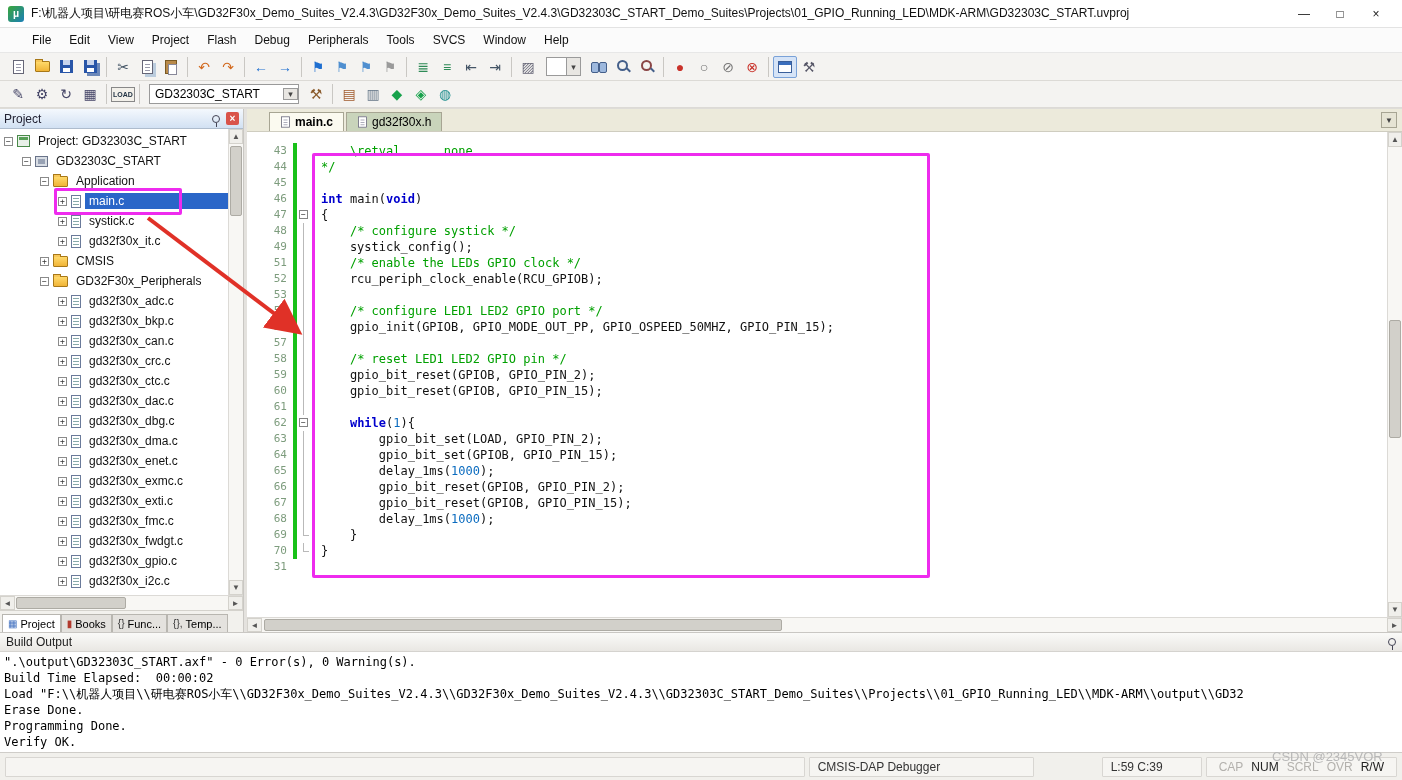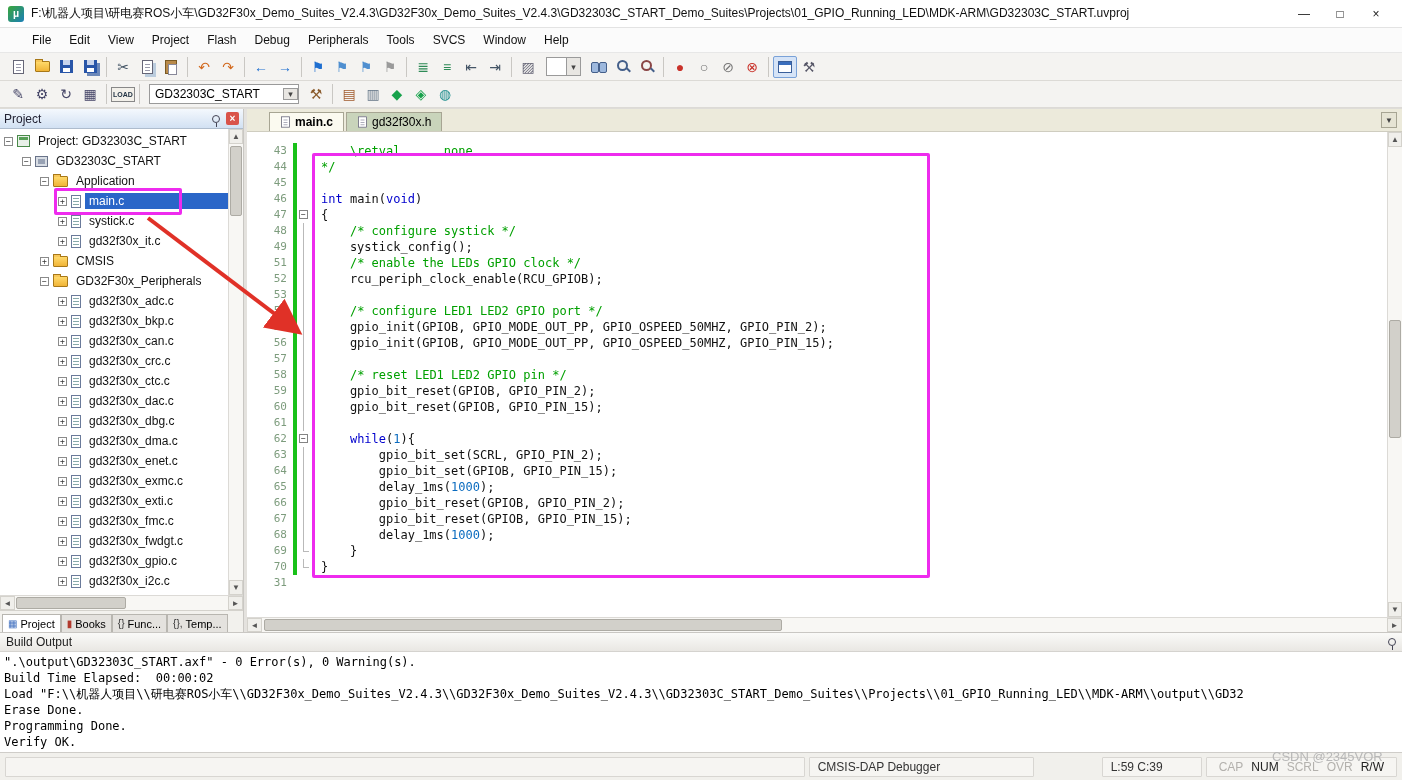--- a/index.html
+++ b/index.html
@@ -109,21 +109,21 @@
   .ln{flex:none;width:46px;text-align:right;padding-right:6px;color:#7d9c7d;font:11px/16px "DejaVu Sans Mono",monospace}
   .chg{flex:none;width:4px}
   .chg.on{background:#19c119}
   .fold{flex:none;width:14px;position:relative}
   .fold.line::before{content:'';position:absolute;left:6px;top:0;bottom:0;width:1px;background:#b9b9b9}
   .fold.end::before{content:'';position:absolute;left:6px;top:0;height:8px;width:1px;background:#b9b9b9}
   .fold.end::after{content:'';position:absolute;left:6px;top:8px;width:6px;height:1px;background:#b9b9b9}
   .fold-box{display:block;width:9px;height:9px;border:1px solid #848484;background:#fff;font:8px/7px "DejaVu Sans Mono",monospace;text-align:center;margin:3px 0 0 2px;color:#333}
   .ctext{font:12px/16px "DejaVu Sans Mono",monospace;white-space:pre;padding-left:10px}
   .tk-cm{color:var(--cm)}
-  .tk-kw{color:var(--kw);font-weight:normal}
+  .tk-kw{color:var(--kw);font-weight:bold}
   .tk-num{color:var(--num)}
   .tk-pl{color:#111}
 
   
   .build-output{height:120px;display:flex;flex-direction:column;border-top:1px solid #c9c7c3}
   .bo-header{height:19px;flex:none;background:linear-gradient(#fafaf8,#e9e7e3);border-bottom:1px solid #d5d3cf;display:flex;align-items:center;justify-content:space-between;padding:0 6px;font-size:12px;color:#222}
   .bo-log{flex:1;background:#fff;font:12px/16px "DejaVu Sans Mono",monospace;color:#000;padding:2px 4px;overflow:hidden;white-space:pre}
 
   
   .statusbar{height:28px;background:#f1f0ec;border-top:1px solid #cfcdc9;display:flex;align-items:center;padding:0 3px;font-size:12px;color:#333}
@@ -502,29 +502,28 @@
             <div class="code-line"><span class="ln">44</span><span class="chg on"></span><span class="fold"></span><span class="ctext"><span class="tk-cm">*/</span></span></div>
             <div class="code-line"><span class="ln">45</span><span class="chg on"></span><span class="fold"></span><span class="ctext"></span></div>
             <div class="code-line"><span class="ln">46</span><span class="chg on"></span><span class="fold"></span><span class="ctext"><span class="tk-kw">int</span><span class="tk-pl"> main(</span><span class="tk-kw">void</span><span class="tk-pl">)</span></span></div>
             <div class="code-line"><span class="ln">47</span><span class="chg on"></span><span class="fold"><span class="fold-box">−</span></span><span class="ctext"><span class="tk-pl">{</span></span></div>
             <div class="code-line"><span class="ln">48</span><span class="chg on"></span><span class="fold line"></span><span class="ctext"><span class="tk-pl">    </span><span class="tk-cm">/* configure systick */</span></span></div>
             <div class="code-line"><span class="ln">49</span><span class="chg on"></span><span class="fold line"></span><span class="ctext"><span class="tk-pl">    systick_config();</span></span></div>
             <div class="code-line"><span class="ln">51</span><span class="chg on"></span><span class="fold line"></span><span class="ctext"><span class="tk-pl">    </span><span class="tk-cm">/* enable the LEDs GPIO clock */</span></span></div>
             <div class="code-line"><span class="ln">52</span><span class="chg on"></span><span class="fold line"></span><span class="ctext"><span class="tk-pl">    rcu_periph_clock_enable(RCU_GPIOB);</span></span></div>
             <div class="code-line"><span class="ln">53</span><span class="chg on"></span><span class="fold line"></span><span class="ctext"></span></div>
             <div class="code-line"><span class="ln">54</span><span class="chg on"></span><span class="fold line"></span><span class="ctext"><span class="tk-pl">    </span><span class="tk-cm">/* configure LED1 LED2 GPIO port */</span></span></div>
-            <div class="code-line"><span class="ln">55</span><span class="chg on"></span><span class="fold line"></span><span class="ctext"><span class="tk-pl">    gpio_init(GPIOB, GPIO_MODE_OUT_PP, GPIO_OSPEED_50MHZ, GPIO_PIN_2);</span></span></div>
             <div class="code-line"><span class="ln">56</span><span class="chg on"></span><span class="fold line"></span><span class="ctext"><span class="tk-pl">    gpio_init(GPIOB, GPIO_MODE_OUT_PP, GPIO_OSPEED_50MHZ, GPIO_PIN_15);</span></span></div>
             <div class="code-line"><span class="ln">57</span><span class="chg on"></span><span class="fold line"></span><span class="ctext"></span></div>
             <div class="code-line"><span class="ln">58</span><span class="chg on"></span><span class="fold line"></span><span class="ctext"><span class="tk-pl">    </span><span class="tk-cm">/* reset LED1 LED2 GPIO pin */</span></span></div>
             <div class="code-line"><span class="ln">59</span><span class="chg on"></span><span class="fold line"></span><span class="ctext"><span class="tk-pl">    gpio_bit_reset(GPIOB, GPIO_PIN_2);</span></span></div>
             <div class="code-line"><span class="ln">60</span><span class="chg on"></span><span class="fold line"></span><span class="ctext"><span class="tk-pl">    gpio_bit_reset(GPIOB, GPIO_PIN_15);</span></span></div>
             <div class="code-line"><span class="ln">61</span><span class="chg on"></span><span class="fold line"></span><span class="ctext"></span></div>
             <div class="code-line"><span class="ln">62</span><span class="chg on"></span><span class="fold"><span class="fold-box">−</span></span><span class="ctext"><span class="tk-pl">    </span><span class="tk-kw">while</span><span class="tk-pl">(</span><span class="tk-num">1</span><span class="tk-pl">){</span></span></div>
-            <div class="code-line"><span class="ln">63</span><span class="chg on"></span><span class="fold line"></span><span class="ctext"><span class="tk-pl">        gpio_bit_set(SCRL, GPIO_PIN_2);</span></span></div>
+            <div class="code-line"><span class="ln">63</span><span class="chg on"></span><span class="fold line"></span><span class="ctext"><span class="tk-pl">        gpio_bit_set(LOAD, GPIO_PIN_2);</span></span></div>
             <div class="code-line"><span class="ln">64</span><span class="chg on"></span><span class="fold line"></span><span class="ctext"><span class="tk-pl">        gpio_bit_set(GPIOB, GPIO_PIN_15);</span></span></div>
             <div class="code-line"><span class="ln">65</span><span class="chg on"></span><span class="fold line"></span><span class="ctext"><span class="tk-pl">        delay_1ms(</span><span class="tk-num">1000</span><span class="tk-pl">);</span></span></div>
             <div class="code-line"><span class="ln">66</span><span class="chg on"></span><span class="fold line"></span><span class="ctext"><span class="tk-pl">        gpio_bit_reset(GPIOB, GPIO_PIN_2);</span></span></div>
             <div class="code-line"><span class="ln">67</span><span class="chg on"></span><span class="fold line"></span><span class="ctext"><span class="tk-pl">        gpio_bit_reset(GPIOB, GPIO_PIN_15);</span></span></div>
             <div class="code-line"><span class="ln">68</span><span class="chg on"></span><span class="fold line"></span><span class="ctext"><span class="tk-pl">        delay_1ms(</span><span class="tk-num">1000</span><span class="tk-pl">);</span></span></div>
             <div class="code-line"><span class="ln">69</span><span class="chg on"></span><span class="fold end"></span><span class="ctext"><span class="tk-pl">    }</span></span></div>
             <div class="code-line"><span class="ln">70</span><span class="chg on"></span><span class="fold end"></span><span class="ctext"><span class="tk-pl">}</span></span></div>
             <div class="code-line"><span class="ln">31</span><span class="chg"></span><span class="fold"></span><span class="ctext"></span></div>
           </div>
         <div class="vscroll">

